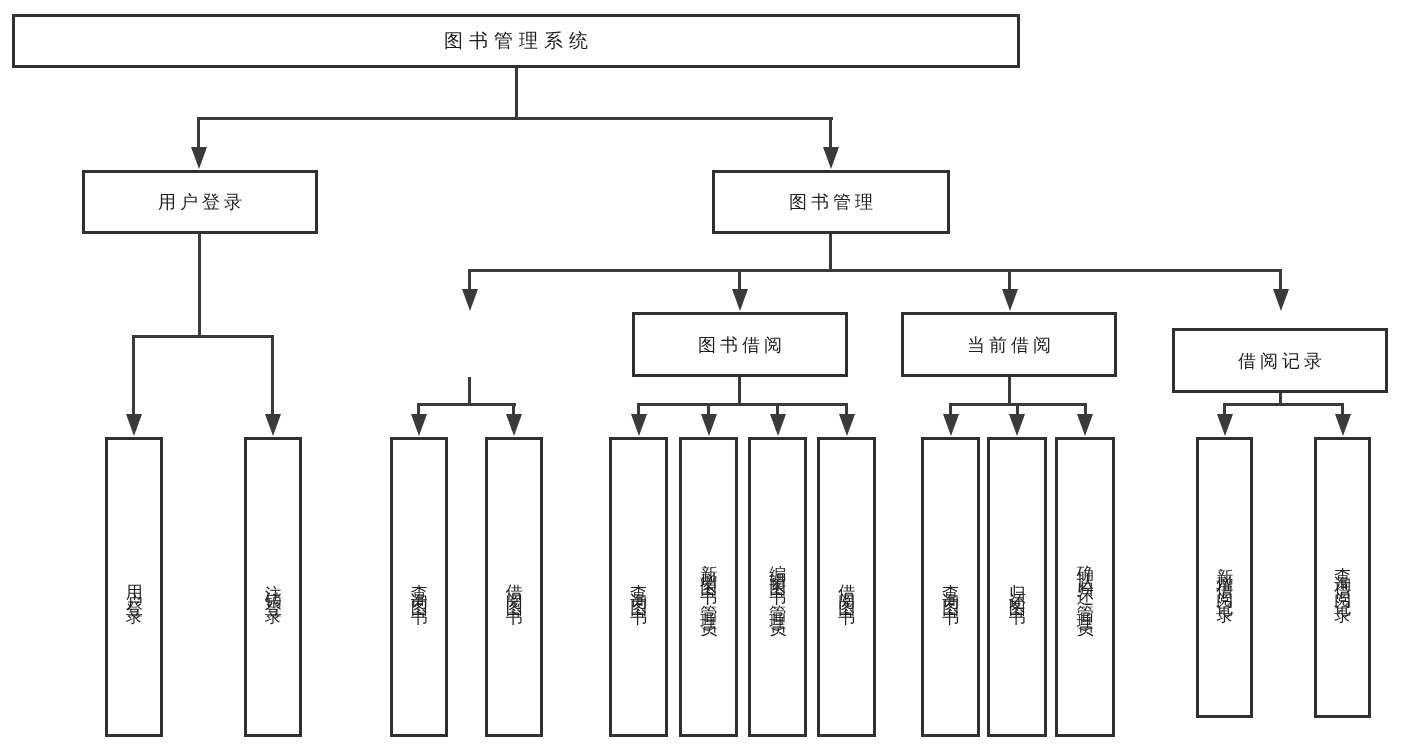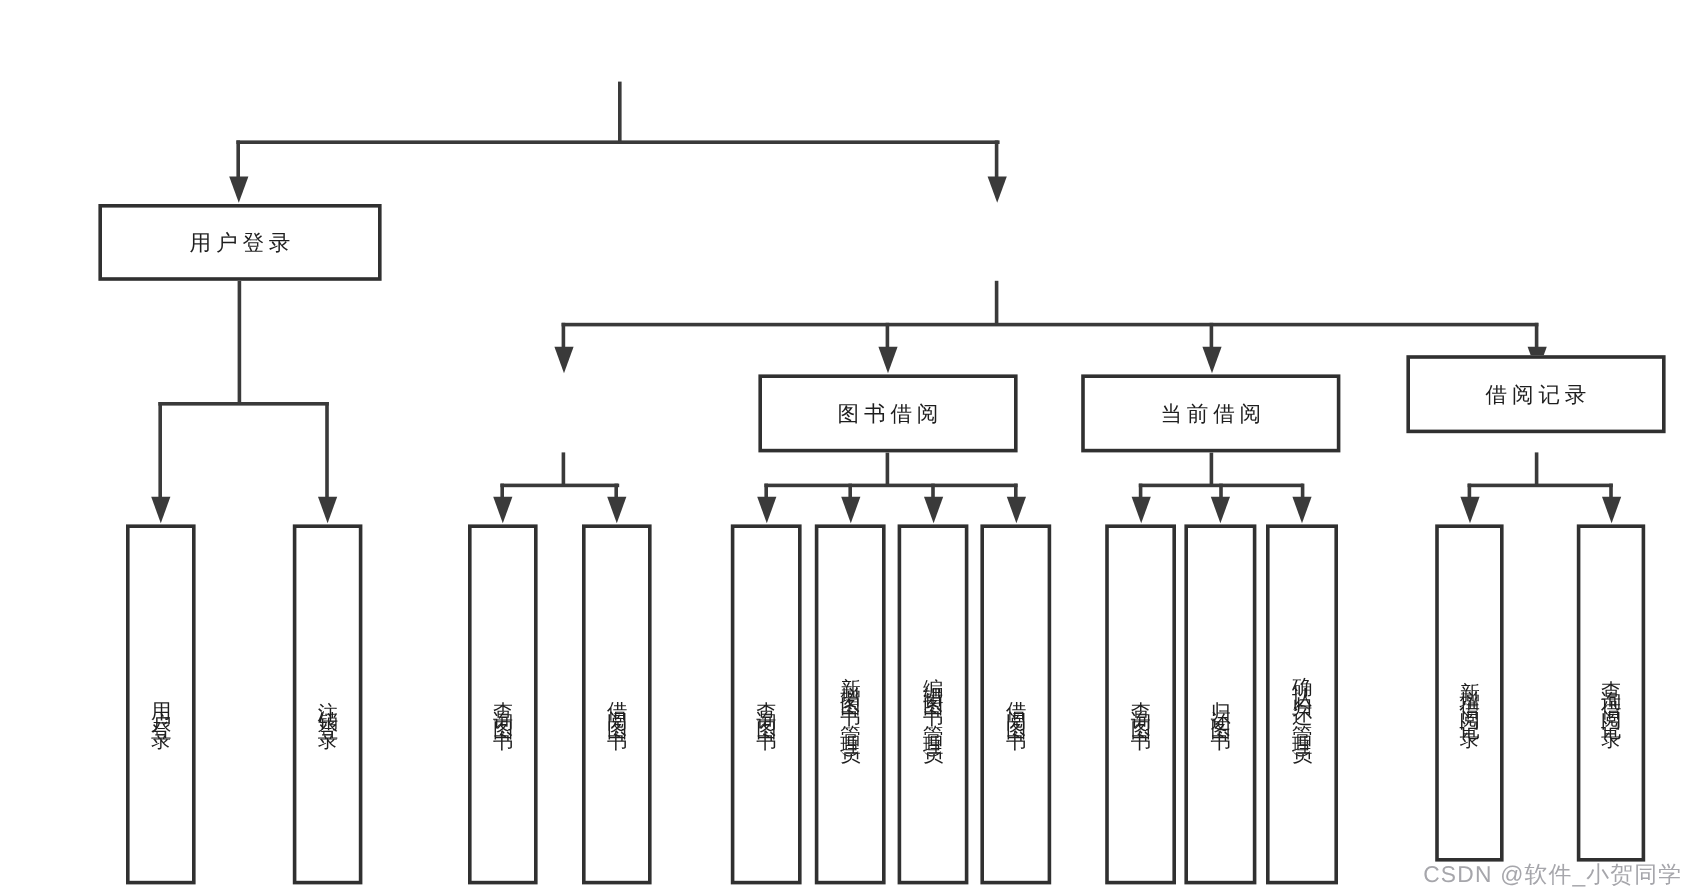--- a/index.html
+++ b/index.html
@@ -46,32 +46,38 @@
     position:absolute;left:1186px;top:716px;
     font-size:19px;letter-spacing:1px;
     color:var(--wm);z-index:6;white-space:nowrap;
   }
 </style>
 </head>
 <body>
 
 <div id="stage">
 
+  <div class="box root" style="left:12px;top:14px;width:1008px;height:54px">
+    <span class="hlabel">图书管理系统</span>
+  </div>
 
   <div class="box" style="left:82px;top:170px;width:236px;height:64px">
     <span class="hlabel">用户登录</span>
+  </div>
+  <div class="box" style="left:712px;top:170px;width:238px;height:64px">
+    <span class="hlabel">图书管理</span>
   </div>
 
   <div class="box" style="left:901px;top:312px;width:216px;height:65px">
     <span class="hlabel">当前借阅</span>
   </div>
   <div class="box" style="left:632px;top:312px;width:216px;height:65px">
     <span class="hlabel">图书借阅</span>
   </div>
-  <div class="box" style="left:1172px;top:296px;width:216px;height:65px">
+  <div class="box" style="left:1172px;top:328px;width:216px;height:65px">
     <span class="hlabel">借阅记录</span>
   </div>
 
   <div class="box" style="left:105px;top:437px;width:58px;height:300px">
     <span class="vtext">用户登录</span>
   </div>
   <div class="box" style="left:244px;top:437px;width:58px;height:300px">
     <span class="vtext">注销登录</span>
   </div>
   <div class="box" style="left:390px;top:437px;width:58px;height:300px">
@@ -156,14 +162,13 @@
       <div class="arrow" style="left: 700.5px; top: 414px;"></div>
       <div class="arrow" style="left: 769.5px; top: 414px;"></div>
       <div class="arrow" style="left: 838.5px; top: 414px;"></div>
       <div class="arrow" style="left: 942.5px; top: 414px;"></div>
       <div class="arrow" style="left: 1009px; top: 414px;"></div>
       <div class="arrow" style="left: 1077px; top: 414px;"></div>
       <div class="arrow" style="left: 1216.5px; top: 414px;"></div>
       <div class="arrow" style="left: 1334.5px; top: 414px;"></div>
     </div>
 
-  <div class="watermark">CSDN @软件_小贺同学</div>
 </div>
 
 </body></html>

